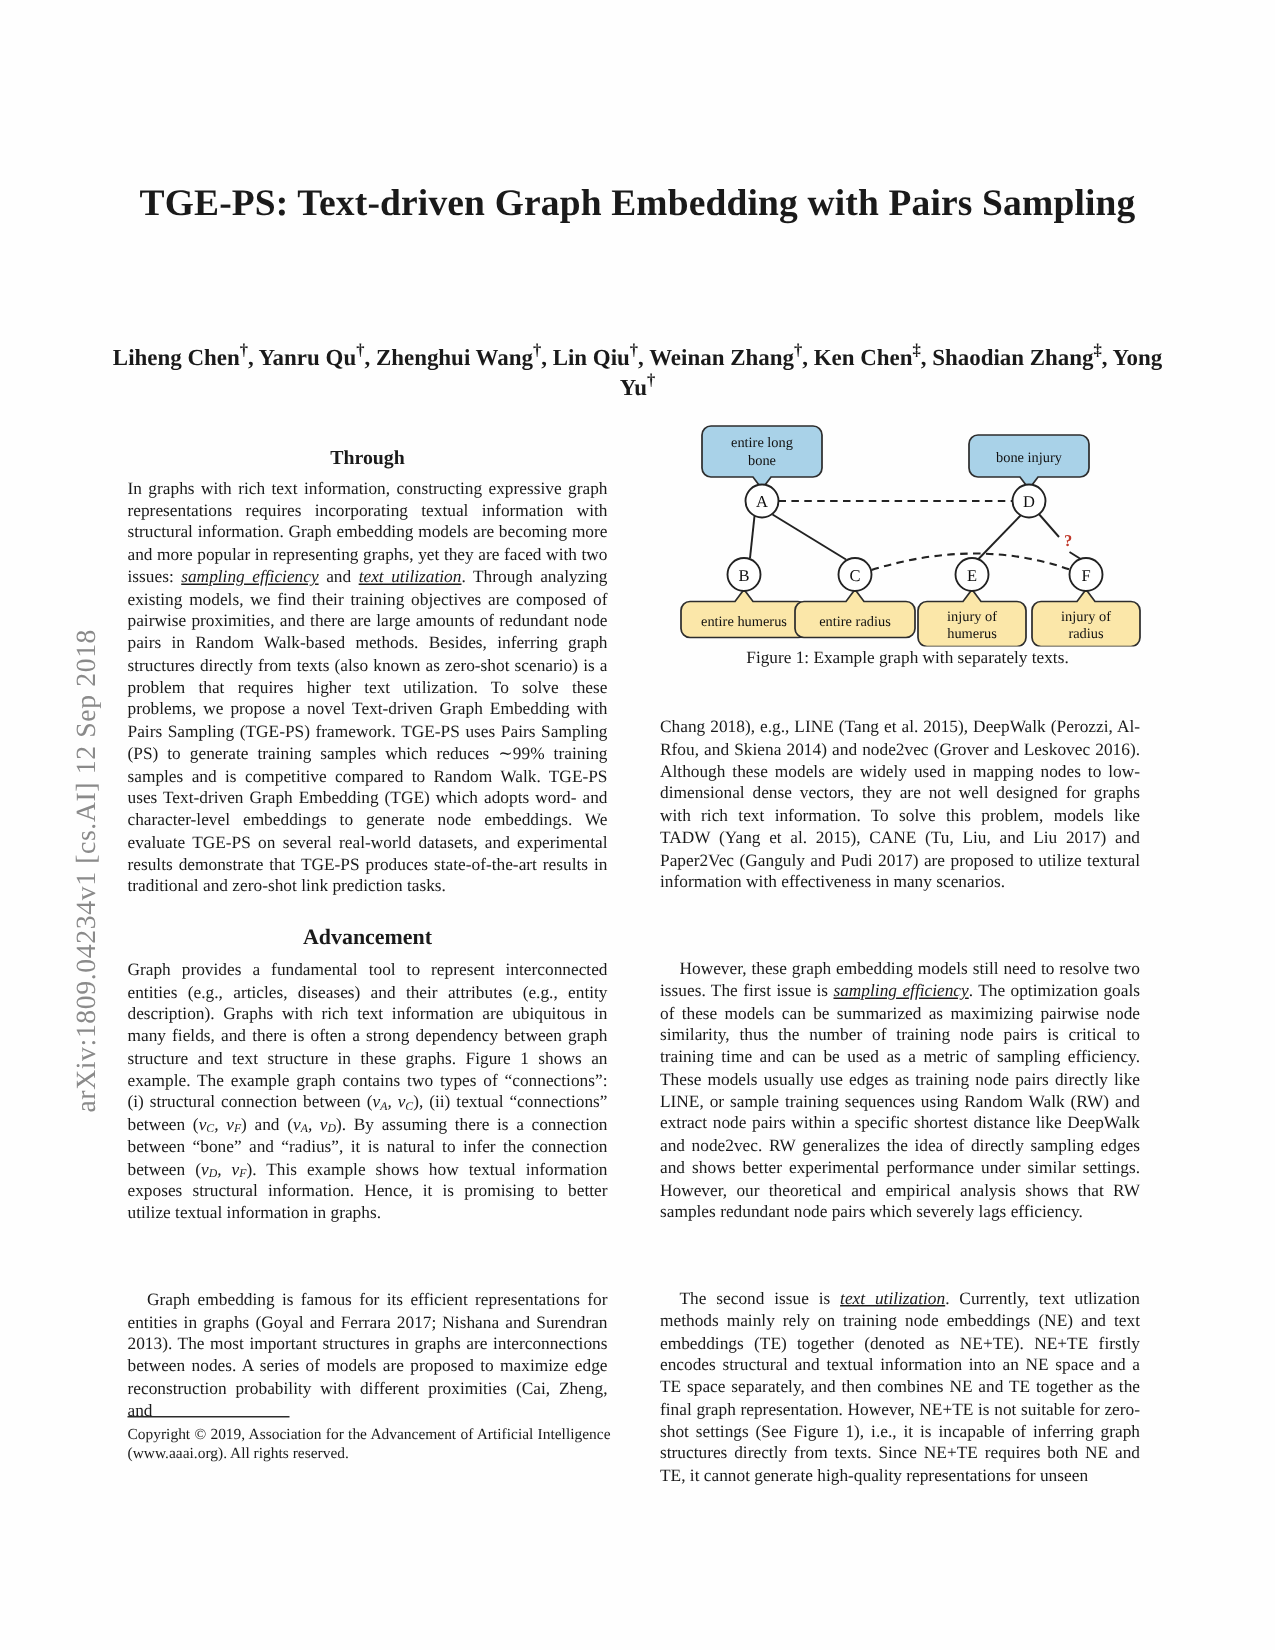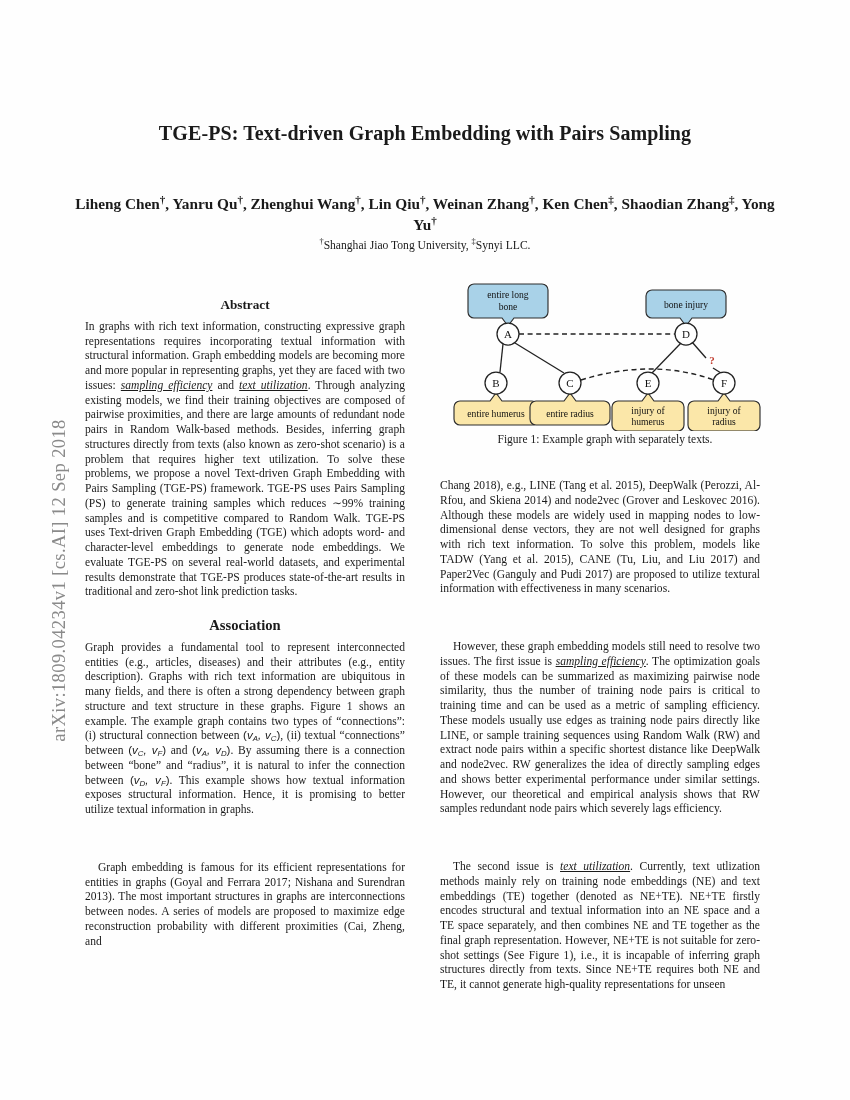--- a/index.html
+++ b/index.html
@@ -40,28 +40,28 @@
 
   
   .title-block {
     position: absolute;
     left: 70px;
     top: 120px;
     width: 710px;
     text-align: center;
   }
   .paper-title {
-    font-size: 20px;
+    font-size: 25px;
     font-weight: bold;
     letter-spacing: 0.1px;
     line-height: 1.3;
     margin: 0;
   }
   .authors {
-    margin-top: 48px;
+    margin-top: 76px;
     font-size: 15.3px;
     font-weight: bold;
     line-height: 1.35;
   }
   .affiliation {
     margin-top: 3px;
     font-size: 11.6px;
     font-weight: normal;
     line-height: 1.3;
   }
@@ -100,21 +100,21 @@
     text-indent: 0;
   }
   p.para + p.para {
     text-indent: 13px;
   }
   p.para.indent { text-indent: 13px; margin-top: 43px; }
 
   i, em { font-style: italic; text-decoration: underline; }
 
   .mvar {
-    font-family: Liberation Sans, sans-serif;
+    font-family: Liberation Serif, serif;
     font-style: italic;
     font-size: 1.0em;
   }
   .mvar sub {
     font-style: italic;
     font-size: 0.68em;
     vertical-align: -0.22em;
     line-height: 0;
   }
   .mparen { font-style: normal; }
@@ -162,32 +162,35 @@
 </head>
 <body>
 
 <div class="page">
 
   <div class="arxiv-stamp">arXiv:1809.04234v1  [cs.AI]  12 Sep 2018</div>
 
   <div class="title-block">
     <h1 class="paper-title">TGE-PS: Text-driven Graph Embedding with Pairs Sampling</h1>
     <div class="authors">Liheng Chen<sup class="dag">†</sup>, Yanru Qu<sup class="dag">†</sup>, Zhenghui Wang<sup class="dag">†</sup>, Lin Qiu<sup class="dag">†</sup>, Weinan Zhang<sup class="dag">†</sup>, Ken Chen<sup class="dag">‡</sup>, Shaodian Zhang<sup class="dag">‡</sup>, Yong Yu<sup class="dag">†</sup></div>
-    <div class="affiliation"><sup class="dag">†</sup>Shanghai Jiao Tong University, <sup class="dag">‡</sup>Synyi LLC.</div>
   </div>
 
   <div class="col col-left">
-    <div class="sec-head">Abstract</div>
+    <div class="sec-head">Through</div>
     <p class="para">In graphs with rich text information, constructing expressive graph representations requires incorporating textual information with structural information. Graph embedding models are becoming more and more popular in representing graphs, yet they are faced with two issues: <i>sampling efficiency</i> and <i>text utilization</i>. Through analyzing existing models, we find their training objectives are composed of pairwise proximities, and there are large amounts of redundant node pairs in Random Walk-based methods. Besides, inferring graph structures directly from texts (also known as zero-shot scenario) is a problem that requires higher text utilization. To solve these problems, we propose a novel Text-driven Graph Embedding with Pairs Sampling (TGE-PS) framework. TGE-PS uses Pairs Sampling (PS) to generate training samples which reduces ∼99% training samples and is competitive compared to Random Walk. TGE-PS uses Text-driven Graph Embedding (TGE) which adopts word- and character-level embeddings to generate node embeddings. We evaluate TGE-PS on several real-world datasets, and experimental results demonstrate that TGE-PS produces state-of-the-art results in traditional and zero-shot link prediction tasks.</p>
 
-    <div class="sec-head intro">Association</div>
+    <div class="sec-head intro">Advancement</div>
     <p class="para">Graph provides a fundamental tool to represent interconnected entities (e.g., articles, diseases) and their attributes (e.g., entity description). Graphs with rich text information are ubiquitous in many fields, and there is often a strong dependency between graph structure and text structure in these graphs. Figure 1 shows an example. The example graph contains two types of “connections”: (i) structural connection between <span class="mvar"><span class="mparen">(</span>v<sub>A</sub>, v<sub>C</sub><span class="mparen">)</span></span>, (ii) textual “connections” between <span class="mvar"><span class="mparen">(</span>v<sub>C</sub>, v<sub>F</sub><span class="mparen">)</span></span> and <span class="mvar"><span class="mparen">(</span>v<sub>A</sub>, v<sub>D</sub><span class="mparen">)</span></span>. By assuming there is a connection between “bone” and “radius”, it is natural to infer the connection between <span class="mvar"><span class="mparen">(</span>v<sub>D</sub>, v<sub>F</sub><span class="mparen">)</span></span>. This example shows how textual information exposes structural information. Hence, it is promising to better utilize textual information in graphs.</p>
     <p class="para indent">Graph embedding is famous for its efficient representations for entities in graphs (Goyal and Ferrara 2017; Nishana and Surendran 2013). The most important structures in graphs are interconnections between nodes. A series of models are proposed to maximize edge reconstruction probability with different proximities  (Cai, Zheng, and</p>
   </div>
 
+  <div class="footnote">
+    <div class="footnote-rule"></div>
+    <div>Copyright © 2019, Association for the Advancement of Artificial Intelligence (www.aaai.org). All rights reserved.</div>
+  </div>
 
   <div class="figure">
     <svg width="330" height="155" viewBox="0 0 330 155">
       <g>
 
         <line class="edge-dashed" x1="79" y1="58" x2="235" y2="58"></line>
 
         <path class="edge-dashed" d="M 141 104 Q 212 82 274 104"></path>
 
         <line class="edge-solid" x1="63" y1="68" x2="60" y2="96"></line>

